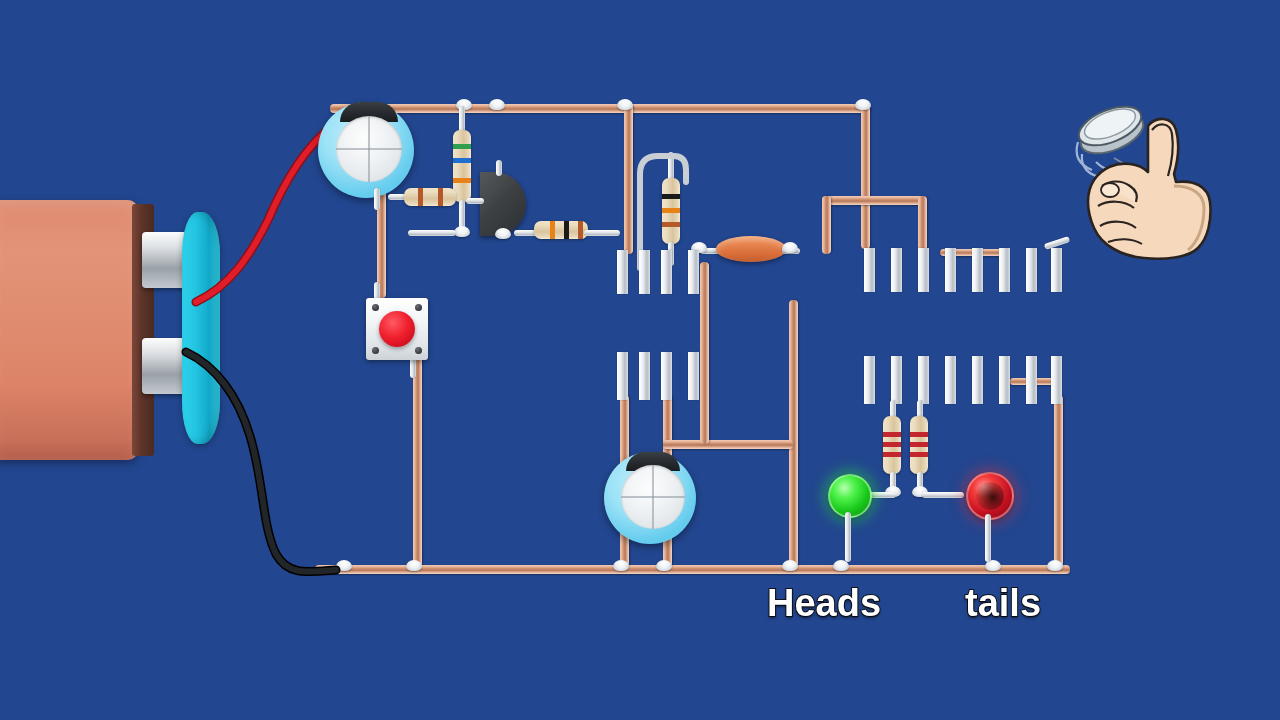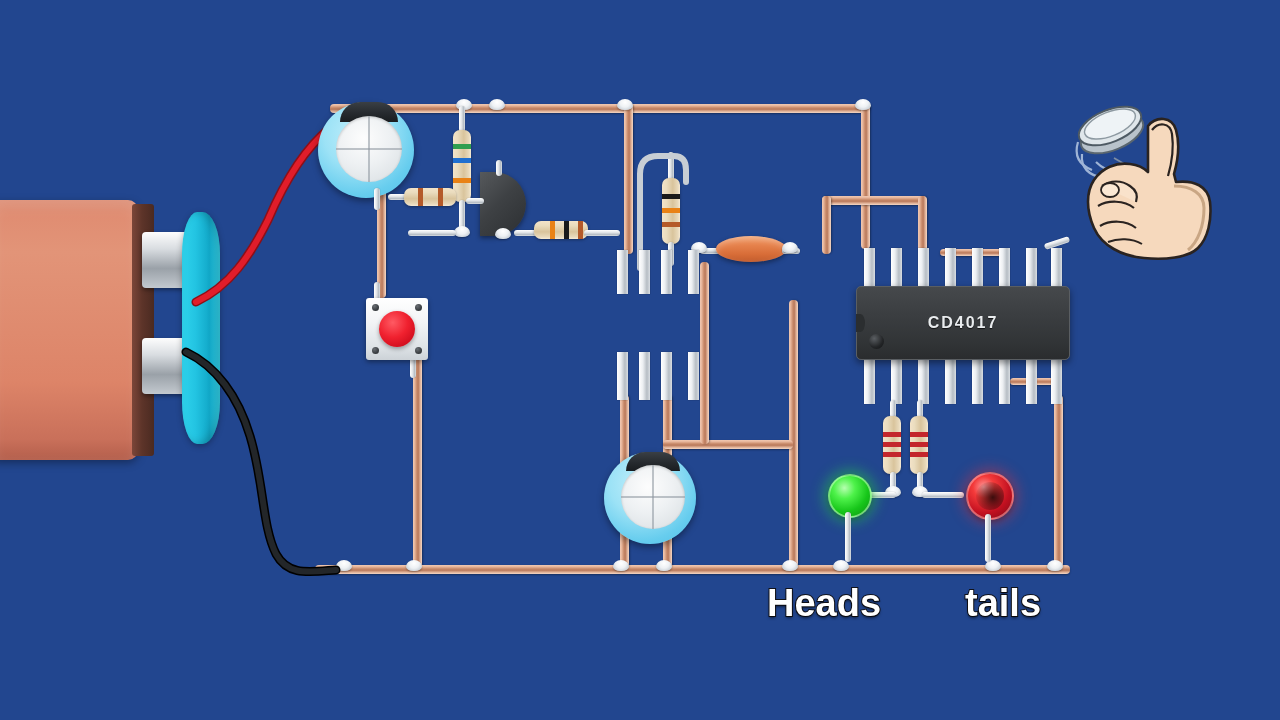--- a/index.html
+++ b/index.html
@@ -352,25 +352,20 @@
 
   <div class="ic-pin" style="left:864px;top:356px;height:48px;"></div>
   <div class="ic-pin" style="left:891px;top:356px;height:48px;"></div>
   <div class="ic-pin" style="left:918px;top:356px;height:48px;"></div>
   <div class="ic-pin" style="left:945px;top:356px;height:48px;"></div>
   <div class="ic-pin" style="left:972px;top:356px;height:48px;"></div>
   <div class="ic-pin" style="left:999px;top:356px;height:48px;"></div>
   <div class="ic-pin" style="left:1026px;top:356px;height:48px;"></div>
   <div class="ic-pin" style="left:1051px;top:356px;height:48px;"></div>
 
-  <div class="ic ic-4017" style="left:856px;top:286px;width:212px;height:72px;">
-    <div class="ic-notch"></div>
-    <div class="ic-dot" style="left:12px;bottom:10px;width:15px;height:15px;"></div>
-    <span class="ic-label" style="font-size:16px;">CD4017</span>
-  </div>
 
   <div class="leg-v" style="left:890px;top:400px;height:18px;"></div>
   <div class="res-body-v" style="left:883px;top:416px;height:58px;"></div>
   <div class="abs" style="left:883px;top:416px;width:18px;height:58px;">
     <div class="band-h" style="top:16px;background:#c3262c;"></div>
     <div class="band-h" style="top:26px;background:#c3262c;"></div>
     <div class="band-h" style="top:36px;background:#c3262c;"></div>
   </div>
   <div class="leg-v" style="left:890px;top:472px;height:20px;"></div>
 

